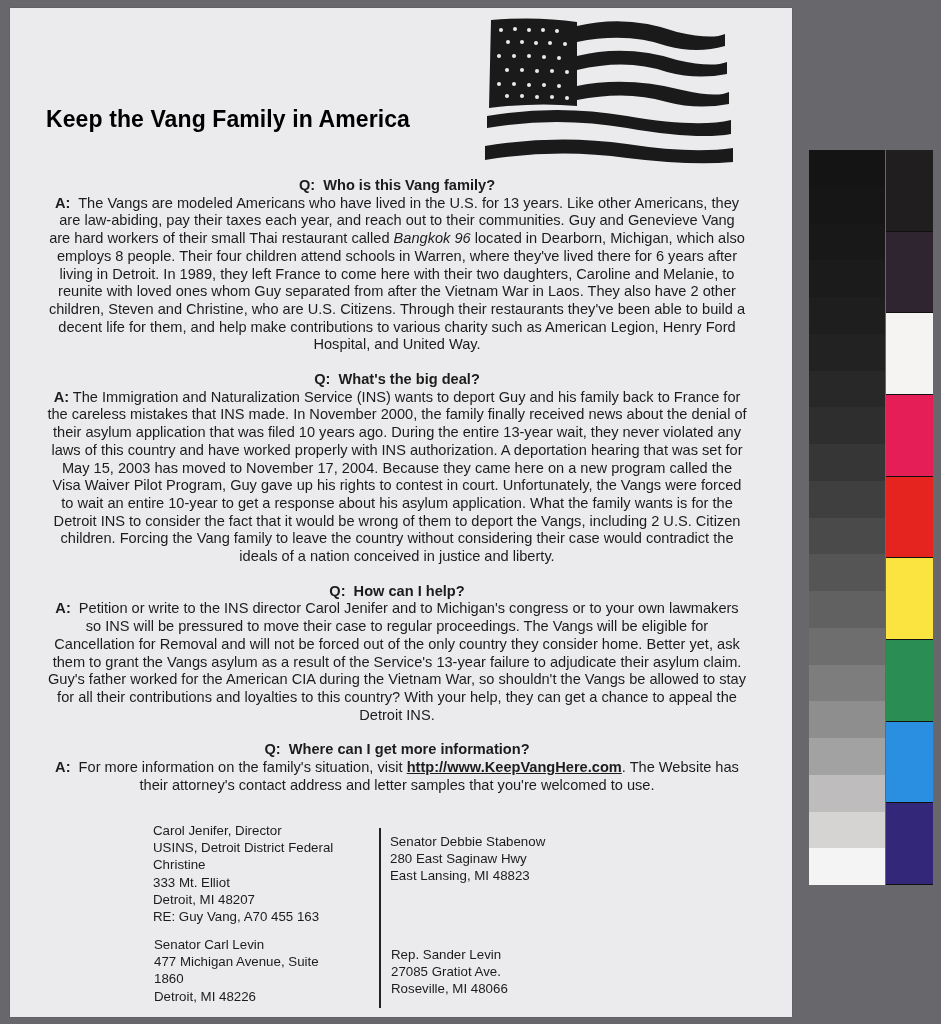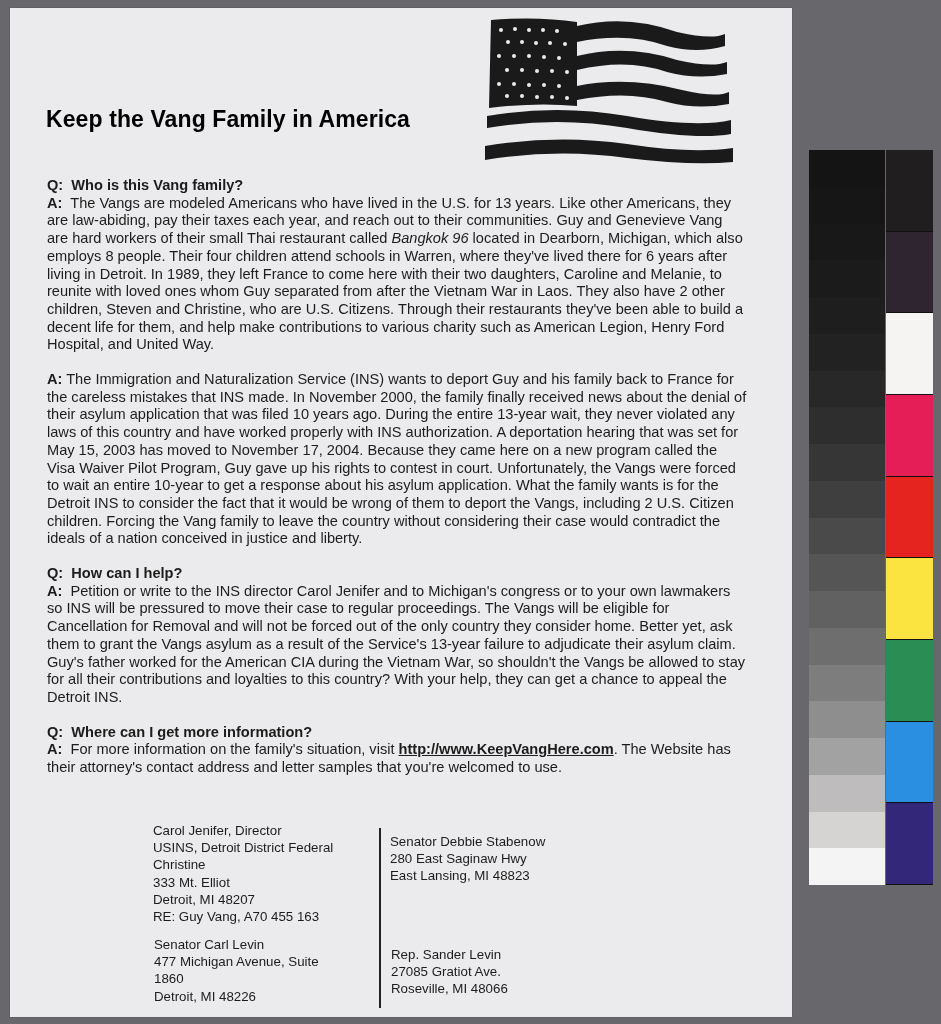--- a/index.html
+++ b/index.html
@@ -21,21 +21,21 @@
     font-size: 23px; font-weight: bold; color: #000000;
     letter-spacing: 0.1px;
   }
   .flag {
     position: absolute; left: 467px; top: 8px;
     width: 262px; height: 150px;
   }
   .body-text {
     position: absolute; left: 37px; top: 169px;
     width: 700px;
-    font-size: 14.6px; line-height: 17.7px;
+    font-size: 14.6px; line-height: 17.7px; text-align: center;
   }
   .qa { margin-bottom: 17px; }
   .q { font-weight: bold; }
   .a-label { font-weight: bold; }
   .link { text-decoration: underline; font-weight: bold; }
   .addresses {
     position: absolute; left: 143px; top: 814px;
     width: 440px; height: 190px;
     font-size: 13.3px; line-height: 17.2px;
   }
@@ -116,20 +116,24 @@
         <span>Q:</span>&nbsp;
         <span>Who is this Vang family?</span>
       </div>
       <div>
         <span class="a-label">A:</span>&nbsp;
         <span>The Vangs are modeled Americans who have lived in the U.S. for 13 years. Like other Americans, they are law-abiding, pay their taxes each year, and reach out to their communities. Guy and Genevieve Vang are hard workers of their small Thai restaurant called </span><i>Bangkok 96</i><span> located in Dearborn, Michigan, which also employs 8 people. Their four children attend schools in Warren, where they've lived there for 6 years after living in Detroit. In 1989, they left France to come here with their two daughters, Caroline and Melanie, to reunite with loved ones whom Guy separated from after the Vietnam War in Laos. They also have 2 other children, Steven and Christine, who are U.S. Citizens. Through their restaurants they've been able to build a decent life for them, and help make contributions to various charity such as American Legion, Henry Ford Hospital, and United Way.</span>
       </div>
     </div>
 
     <div class="qa">
+      <div class="q">
+        <span>Q:</span>&nbsp;
+        <span>What's the big deal?</span>
+      </div>
       <div>
         <span class="a-label">A:</span>
         <span>The Immigration and Naturalization Service (INS) wants to deport Guy and his family back to France for the careless mistakes that INS made. In November 2000, the family finally received news about the denial of their asylum application that was filed 10 years ago. During the entire 13-year wait, they never violated any laws of this country and have worked properly with INS authorization. A deportation hearing that was set for May 15, 2003 has moved to November 17, 2004.  Because they came here on a new program called the Visa Waiver Pilot Program, Guy gave up his rights to contest in court. Unfortunately, the Vangs were forced to wait an entire 10-year to get a response about his asylum application. What the family wants is for the Detroit INS to consider the fact that it would be wrong of them to deport the Vangs, including 2 U.S. Citizen children. Forcing the Vang family to leave the country without considering their case would contradict the ideals of a nation conceived in justice and liberty.</span>
       </div>
     </div>
 
     <div class="qa">
       <div class="q">
         <span>Q:</span>&nbsp;
         <span>How can I help?</span>

